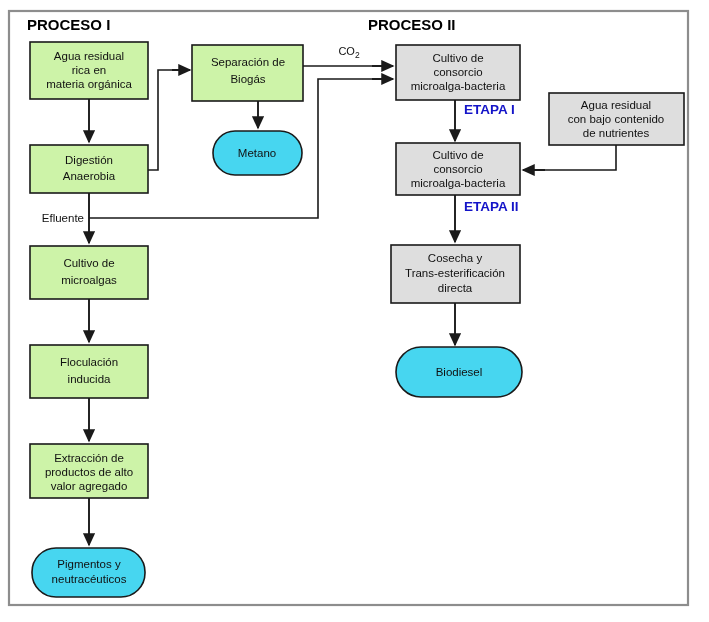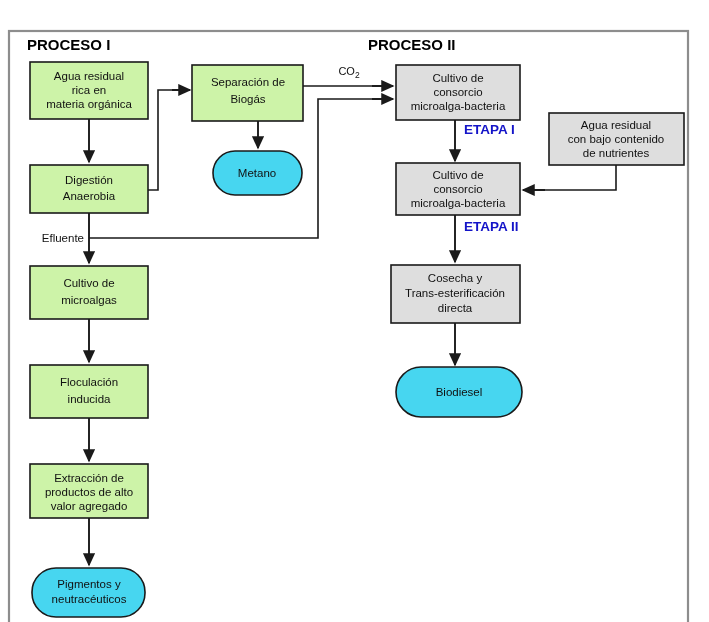--- a/index.html
+++ b/index.html
@@ -10,21 +10,20 @@
   body {
     width: 709px;
     height: 622px;
     font-family: "Liberation Sans", sans-serif;
     overflow: hidden;
   }
   #diagram-root {
     position: relative;
     width: 709px;
     height: 566px;
-    margin-top: 20px;
   }
   svg#flowchart {
     display: block;
     width: 709px;
     height: 622px;
   }
   .node-rect {
     stroke: #1a1a1a;
     stroke-width: 1.6;
   }

